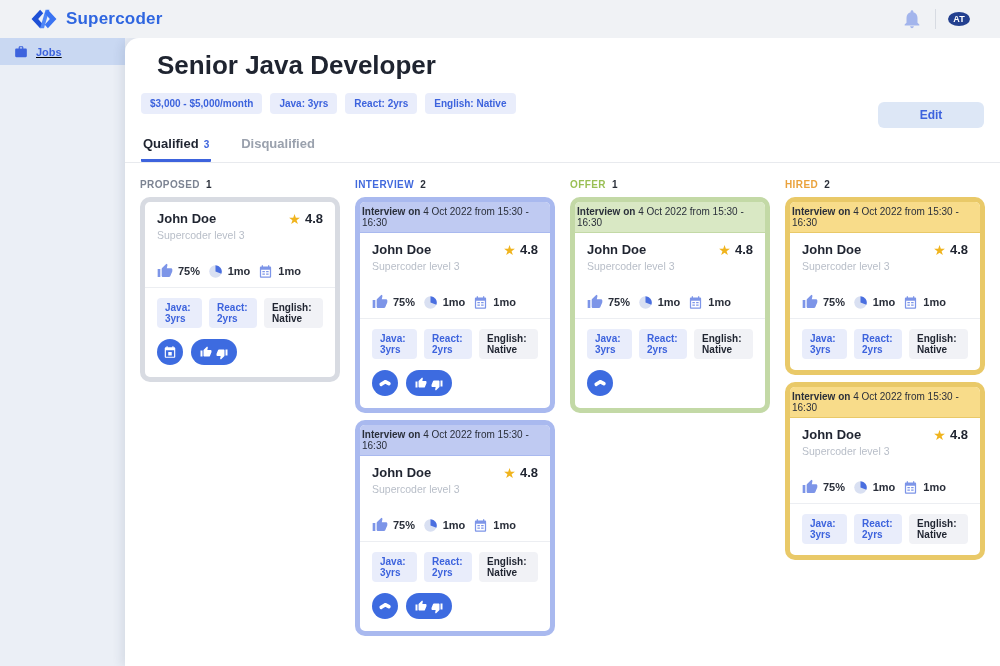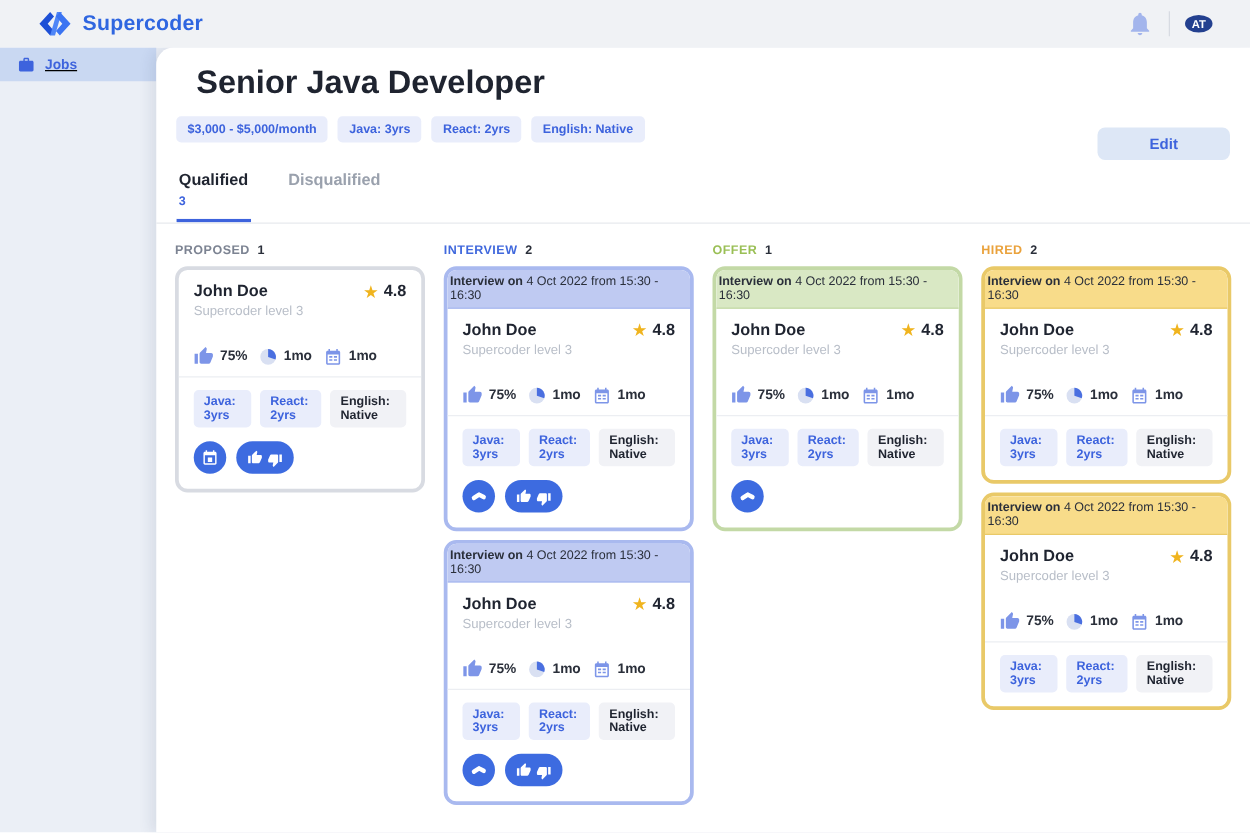--- a/index.html
+++ b/index.html
@@ -35,32 +35,32 @@
   .edit-btn { position:absolute; top:64px; right:16px; width:106px; height:26px;
     background:#dde7f6; color:#3d63dd; font-size:12px; font-weight:bold;
     border:none; border-radius:6px; cursor:pointer; font-family:inherit; }
 
   
   .tabs { display:flex; gap:28px; padding:0 16px; margin-top:16px;
     border-bottom:1px solid #e8eaee; }
   .tab { padding:6px 2px 8px; font-size:13px; cursor:pointer; display:flex; gap:5px;
     align-items:baseline; border-bottom:3px solid transparent; }
   .tab.active { font-weight:bold; color:#1f2430; border-bottom-color:#3d63dd;
-    border-radius:1px;flex-direction:column; }
+    border-radius:1px; }
   .tab.inactive { color:#9aa1ad; font-weight:bold; }
   .tab .count { font-size:10px; color:#3d63dd; font-weight:bold; }
 
   
   .board { display:flex; gap:15px; padding:16px 15px 0; }
   .column { width:200px; flex:0 0 200px; }
   .col-head { font-size:10px; font-weight:bold; letter-spacing:.4px; margin-bottom:7px; }
   .col-head .col-count { color:#2a2f3a; margin-left:3px; }
   .cards { display:flex; flex-direction:column; gap:7px; }
 
-  .card { background:#fff; border:3px solid #f97316; border-radius:10px; overflow:hidden;
+  .card { background:#fff; border:5px solid #f97316; border-radius:10px; overflow:hidden;
     cursor:pointer; }
   .card-sched { font-size:10px; color:#2a2f3a; text-align:left; padding:4px 2px;
     border-bottom:1px solid transparent; }
   .card-sched b { font-weight:bold; }
   .card-body { padding:9px 12px 8px; }
   .name-row { display:flex; justify-content:space-between; align-items:flex-start; }
   .cand-name { font-size:13px; font-weight:bold; color:#1f2430; }
   .cand-sub { font-size:10.5px; color:#b8bec8; margin-top:3px; }
   .rating { display:flex; align-items:center; gap:4px; }
   .star { color:#f0b41e; font-size:14px; line-height:1; }

